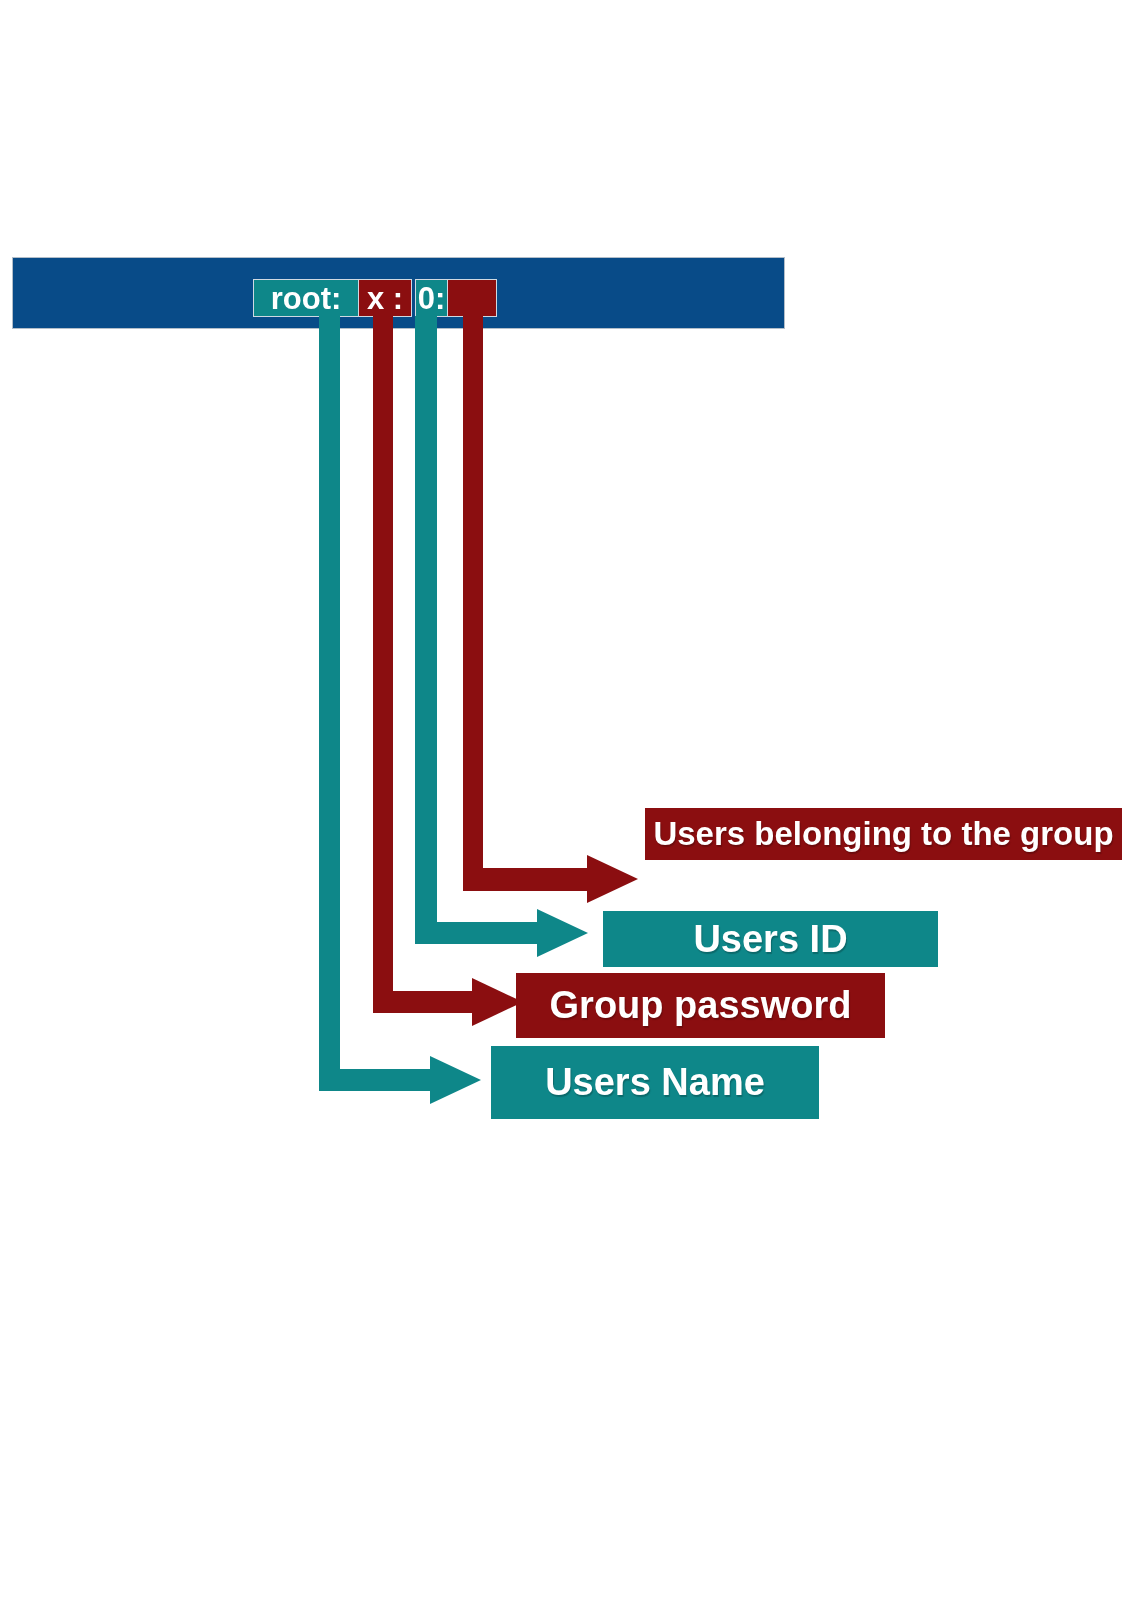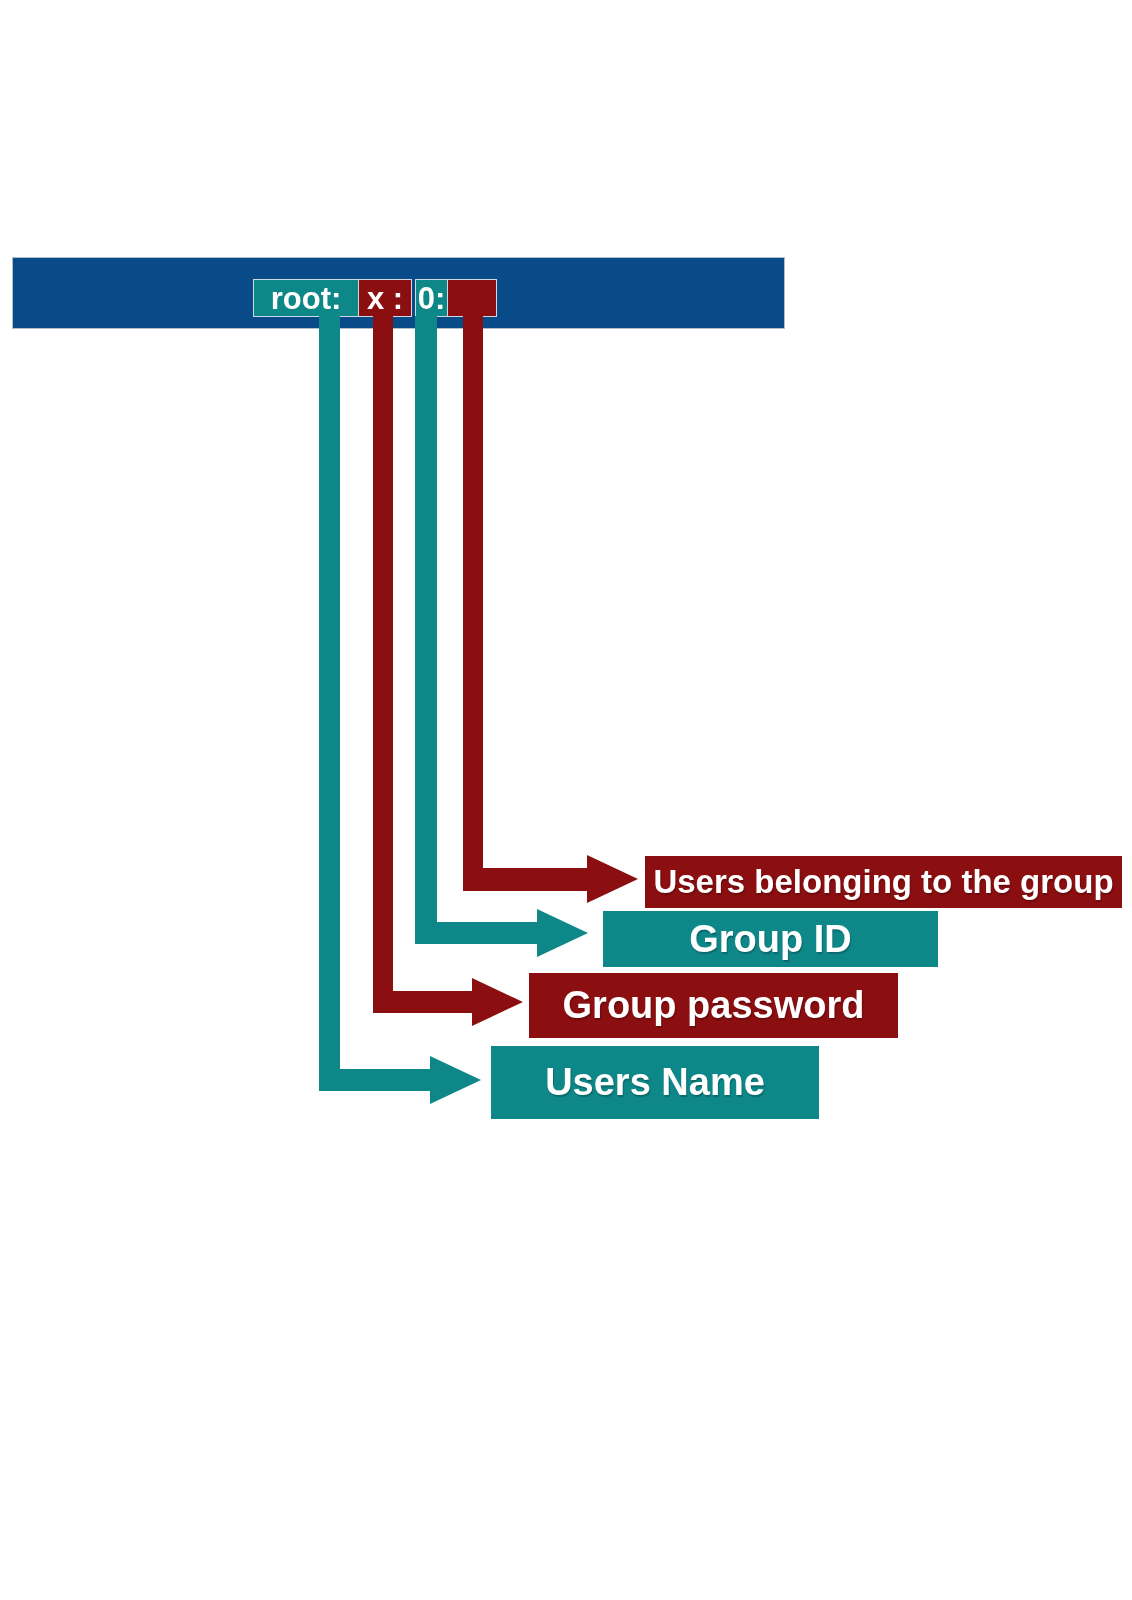--- a/index.html
+++ b/index.html
@@ -48,23 +48,23 @@
   .a2{left:472px;top:978px;}
   .a3{left:537px;top:909px;}
   .a4{left:587px;top:855px;}
   
   .label-box{
     position:absolute;color:var(--text);font-weight:bold;text-align:center;
     white-space:nowrap;text-shadow:1px 2px 1px rgba(0,0,0,0.22);
   }
   .lb-maroon{background:var(--maroon);}
   .lb-teal{background:var(--teal);}
-  .box-users{left:645px;top:856px;width:477px;height:52px;font-size:33px;line-height:52px;}
+  .box-users{left:645px;top:808px;width:477px;height:52px;font-size:33px;line-height:52px;}
   .box-id{left:603px;top:911px;width:335px;height:56px;font-size:38px;line-height:56px;}
-  .box-pass{left:529px;top:973px;width:369px;height:65px;font-size:38px;line-height:65px;}
+  .box-pass{left:516px;top:973px;width:369px;height:65px;font-size:38px;line-height:65px;}
   .box-name{left:491px;top:1046px;width:328px;height:73px;font-size:38px;line-height:73px;}
 </style>
 </head>
 <body>
 
 <div id="stage">
 
   <div class="bar"></div>
 
   <div class="record">
@@ -84,17 +84,17 @@
 
   <div class="vline v-teal v3"></div>
   <div class="hline h-teal h3"></div>
   <div class="arrowhead a-teal a3"></div>
 
   <div class="vline v-maroon v4"></div>
   <div class="hline h-maroon h4"></div>
   <div class="arrowhead a-maroon a4"></div>
 
   <div class="label-box lb-maroon box-users">Users belonging to the group</div>
-  <div class="label-box lb-teal box-id">Group ID</div>
+  <div class="label-box lb-teal box-id">Users ID</div>
   <div class="label-box lb-maroon box-pass">Group password</div>
   <div class="label-box lb-teal box-name">Users Name</div>
 
 </div>
 
 </body></html>

